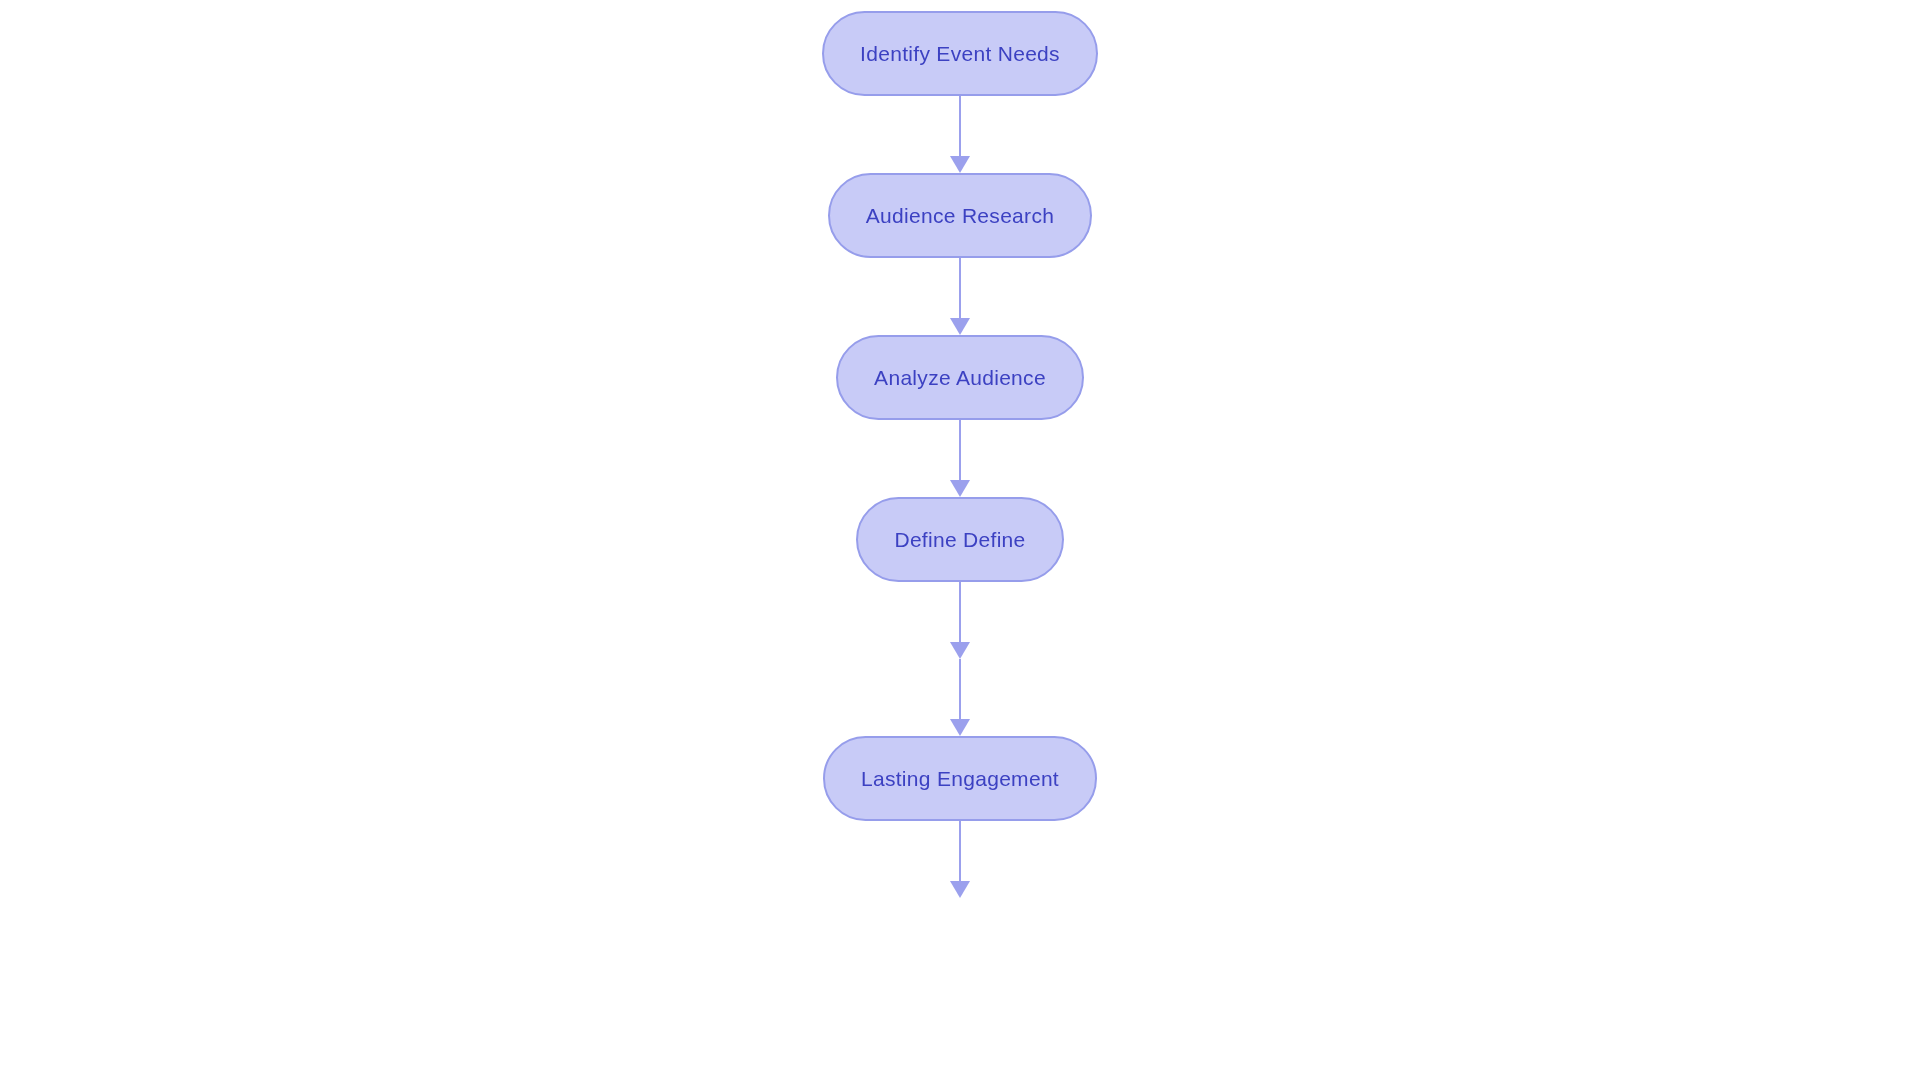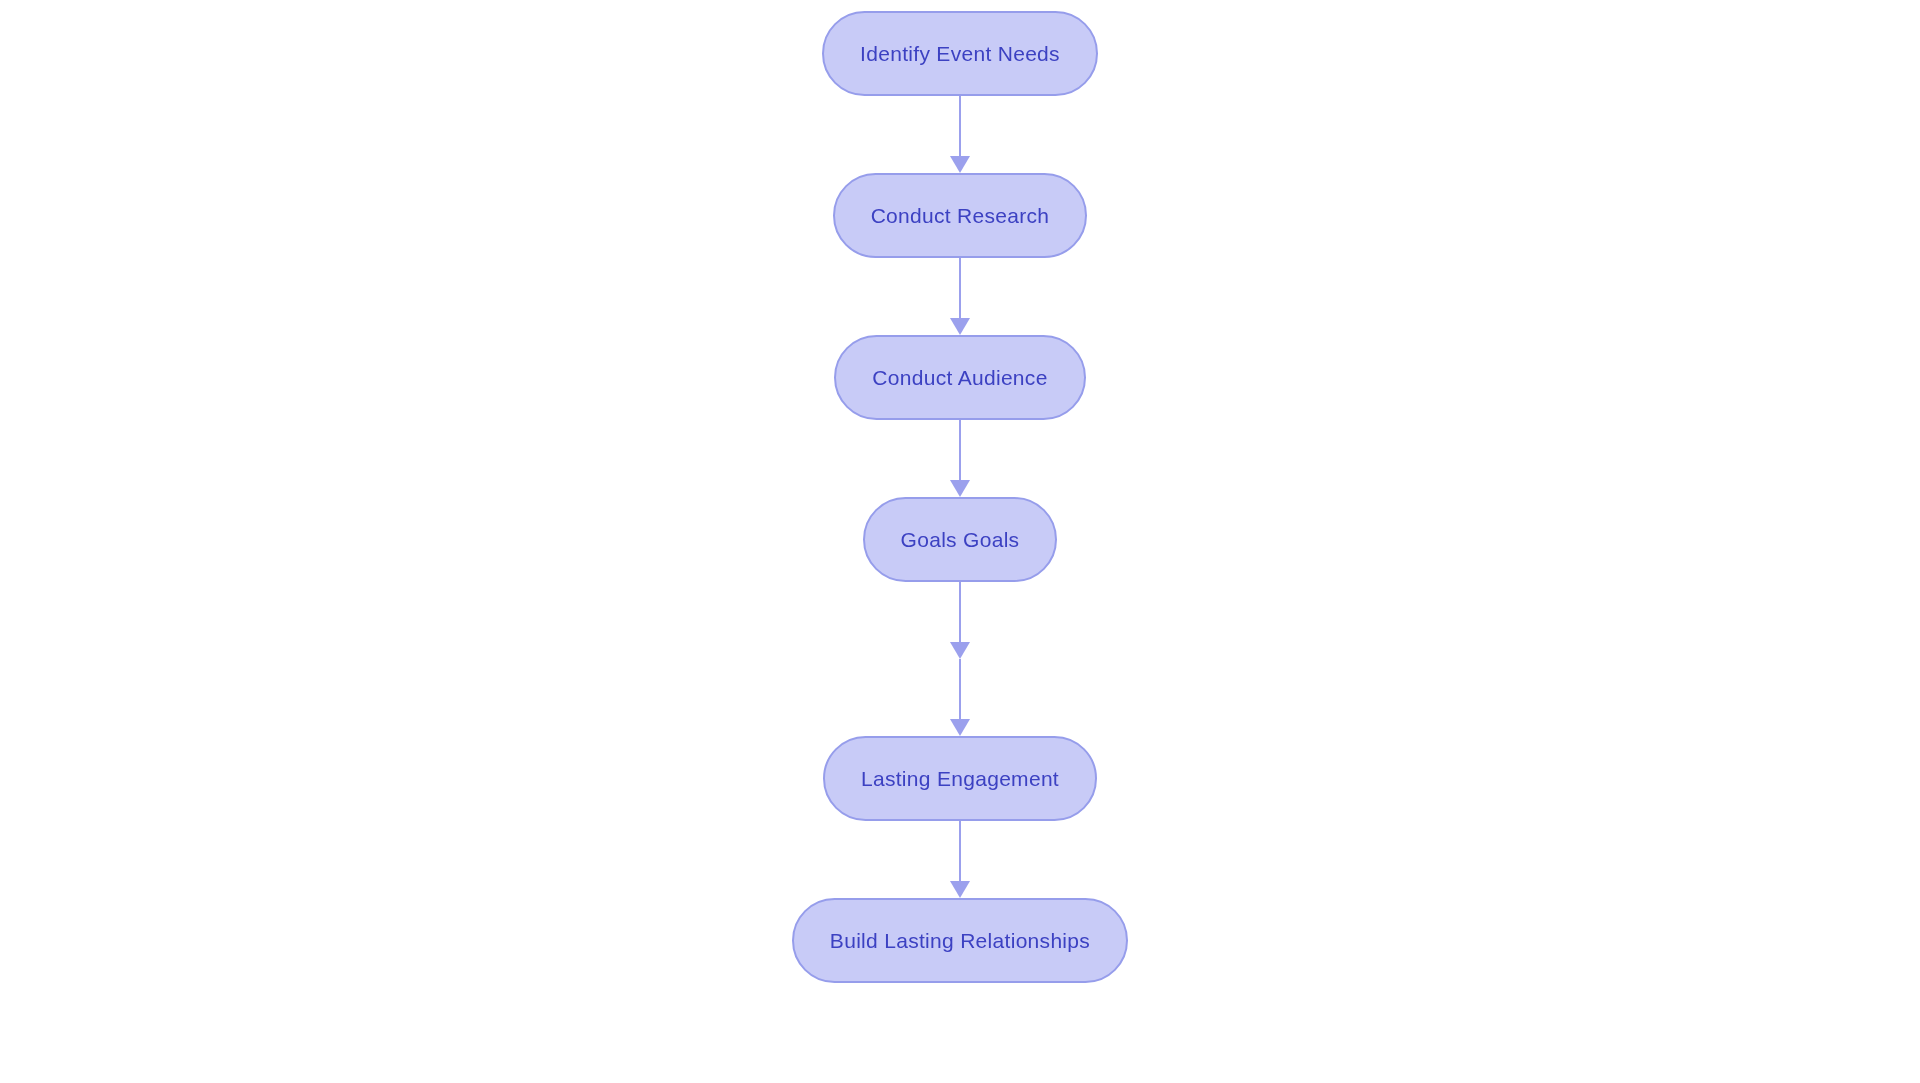--- a/index.html
+++ b/index.html
@@ -67,39 +67,39 @@
   <div class="node">
     <span class="node-label">Identify Event Needs</span>
   </div>
 
   <div class="arrow">
     <div class="arrow-line"></div>
     <div class="arrow-head"></div>
   </div>
 
   <div class="node">
-    <span class="node-label">Conduct Research</span>
+    <span class="node-label">Audience Research</span>
   </div>
 
   <div class="arrow">
     <div class="arrow-line"></div>
     <div class="arrow-head"></div>
   </div>
 
   <div class="node">
-    <span class="node-label">Conduct Audience</span>
+    <span class="node-label">Analyze Audience</span>
   </div>
 
   <div class="arrow">
     <div class="arrow-line"></div>
     <div class="arrow-head"></div>
   </div>
 
   <div class="node">
-    <span class="node-label">Goals Goals</span>
+    <span class="node-label">Define Define</span>
   </div>
 
   <div class="arrow">
     <div class="arrow-line"></div>
     <div class="arrow-head"></div>
   </div>
 
 
   <div class="arrow">
     <div class="arrow-line"></div>
@@ -108,16 +108,13 @@
 
   <div class="node">
     <span class="node-label">Lasting Engagement</span>
   </div>
 
   <div class="arrow">
     <div class="arrow-line"></div>
     <div class="arrow-head"></div>
   </div>
 
-  <div class="node">
-    <span class="node-label">Build Lasting Relationships</span>
-  </div>
 </div>
 
 </body></html>

